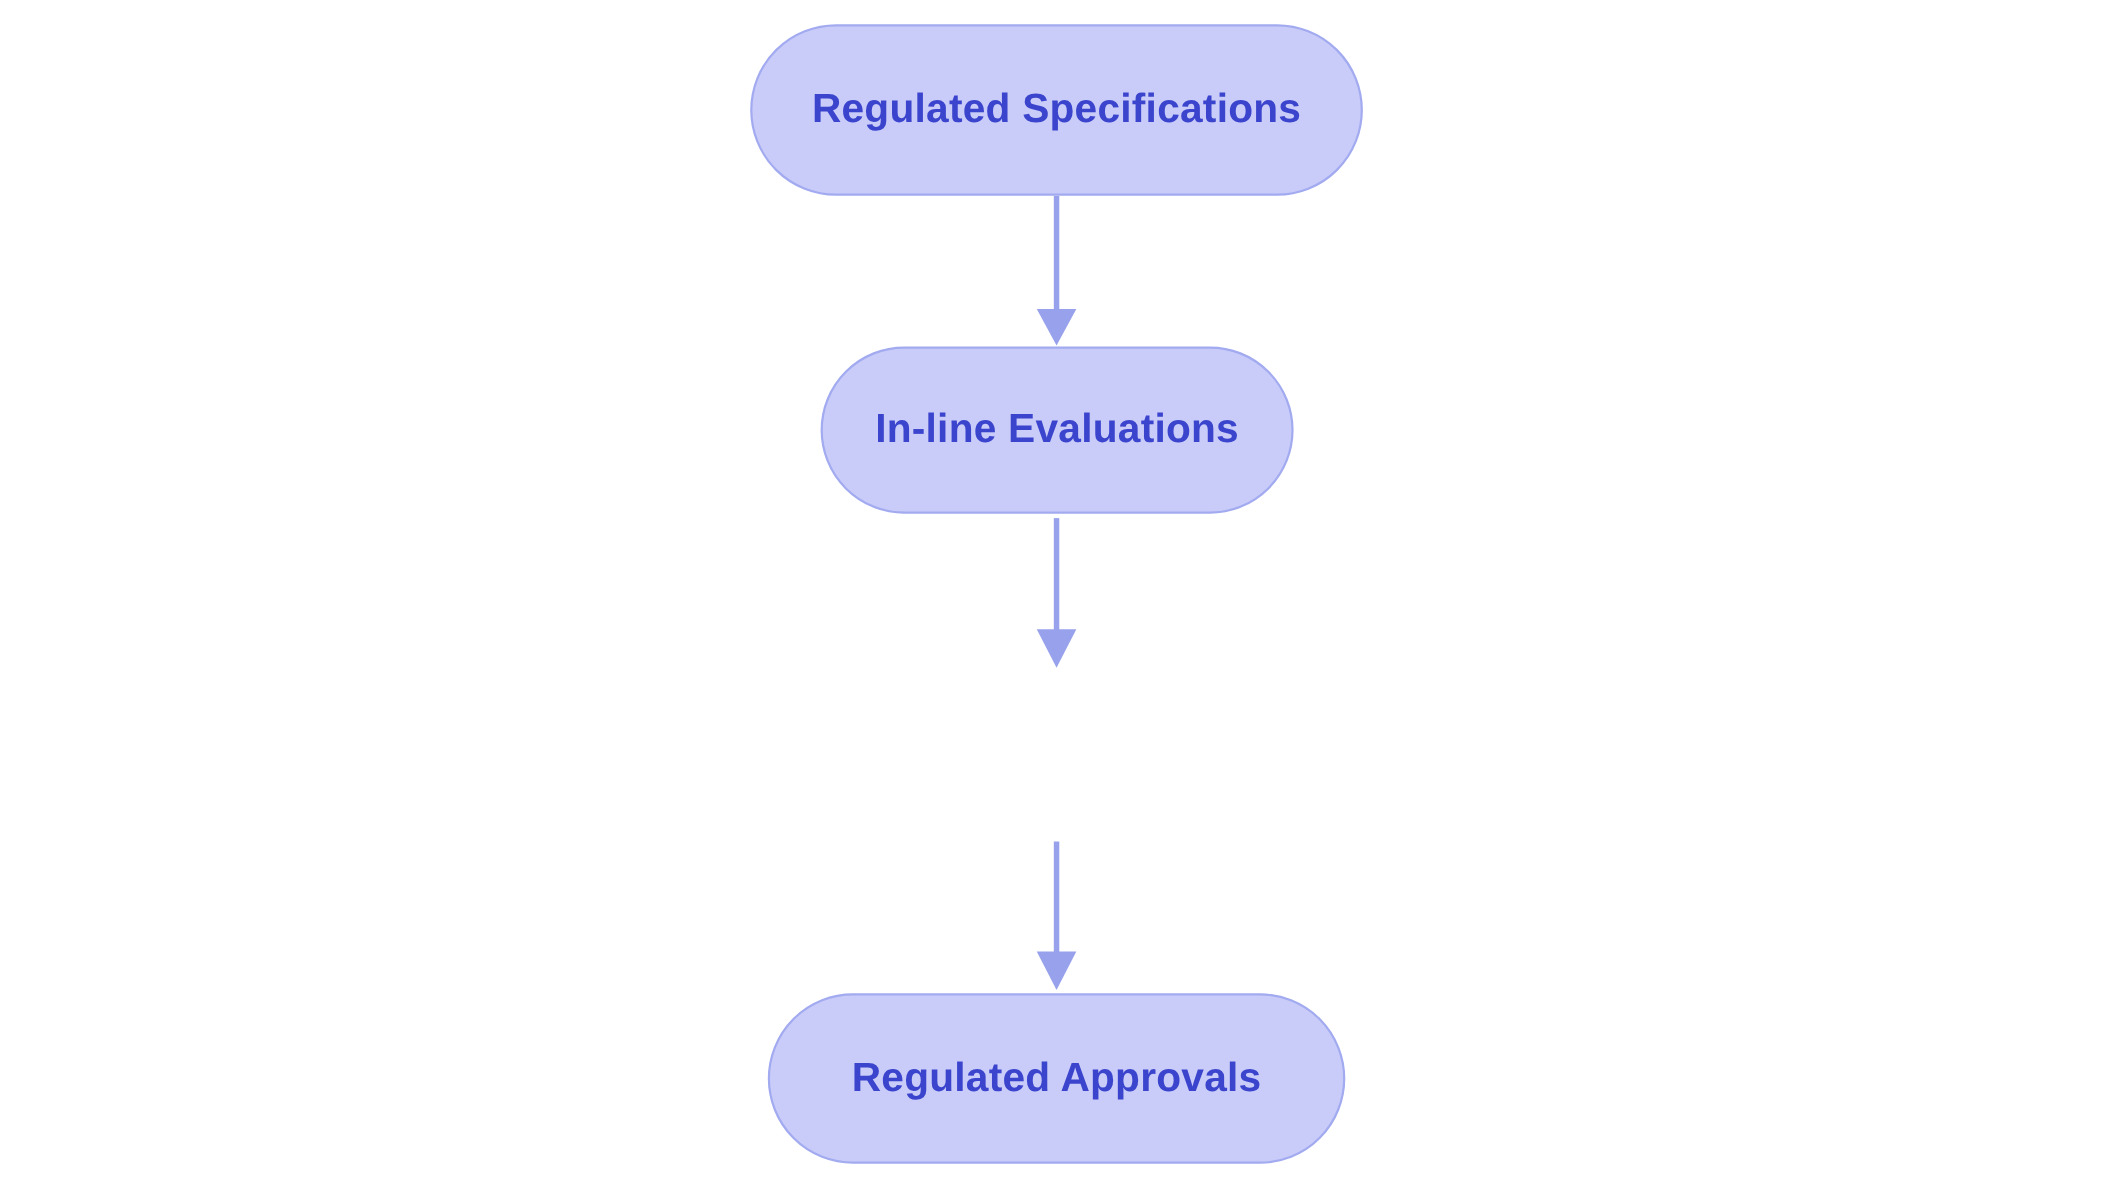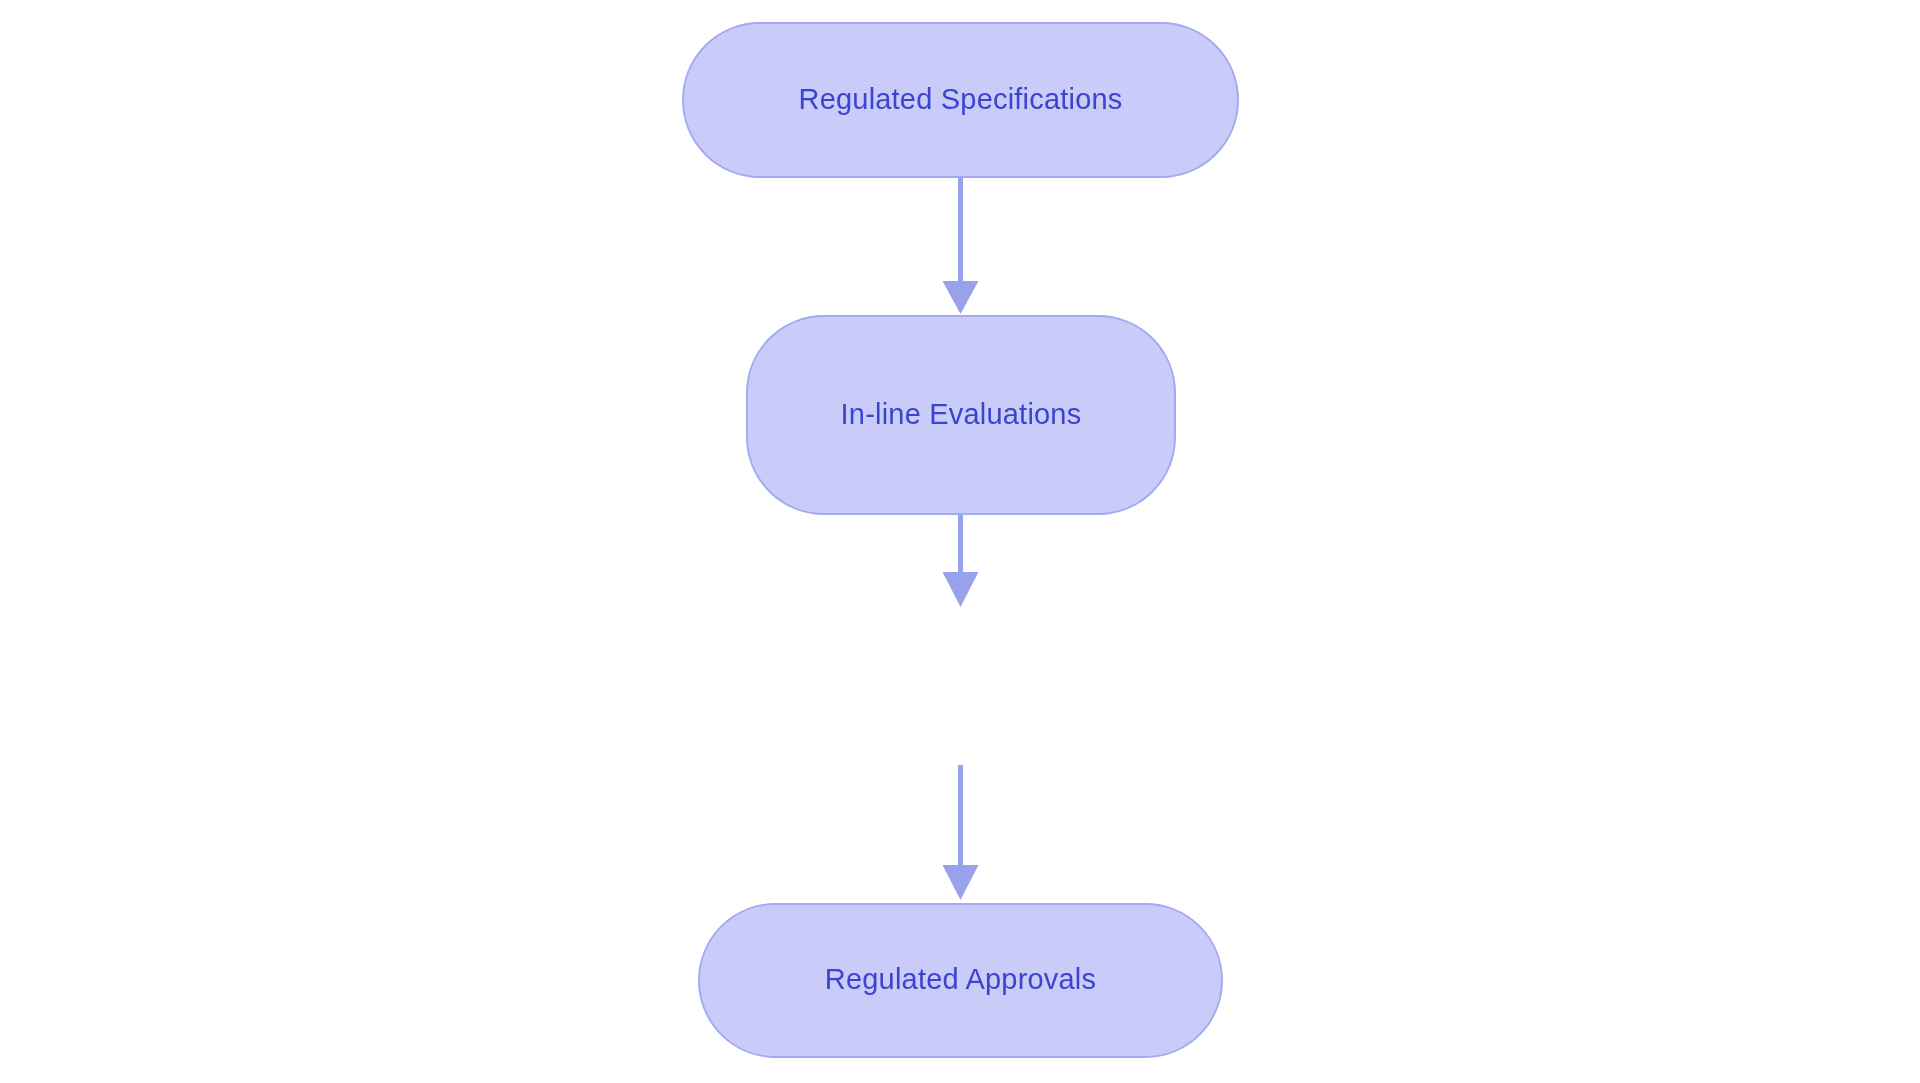--- a/index.html
+++ b/index.html
@@ -27,28 +27,28 @@
     background:var(--node-fill);
     border:2.5px solid var(--node-border);
     border-radius:78px;
     display:flex;
     align-items:center;
     justify-content:center;
     text-align:center;
   }
   .flow-node .node-label{
     color:var(--node-text);
-    font-size:29px;
-    font-weight:400;
+    font-size:37px;
+    font-weight:700;
     letter-spacing:0.2px;
     white-space:nowrap;
     padding-bottom:2px;
   }
   .n1{left:682px;top:22px;width:557px;height:156px;}
-  .n2{left:746px;top:315px;width:430px;height:200px;}
+  .n2{left:746px;top:315px;width:430px;height:152px;}
   .n3{left:670px;top:610px;width:585px;height:155px;}
   .n4{left:698px;top:903px;width:525px;height:155px;}
   .edge-layer{
     position:absolute;
     left:0;top:0;
     width:1920px;height:1083px;
     pointer-events:none;
   }
   .edge-layer line{
     stroke:var(--arrow);

